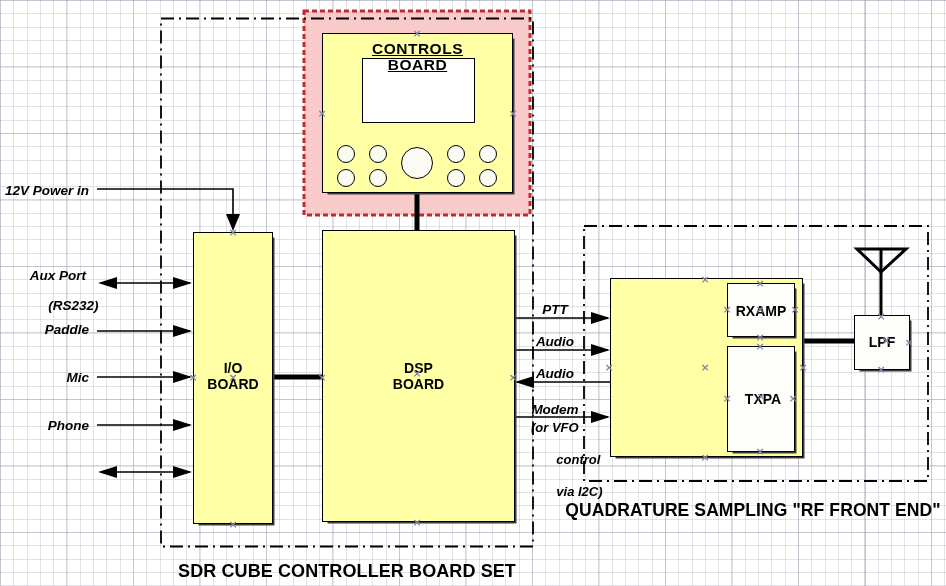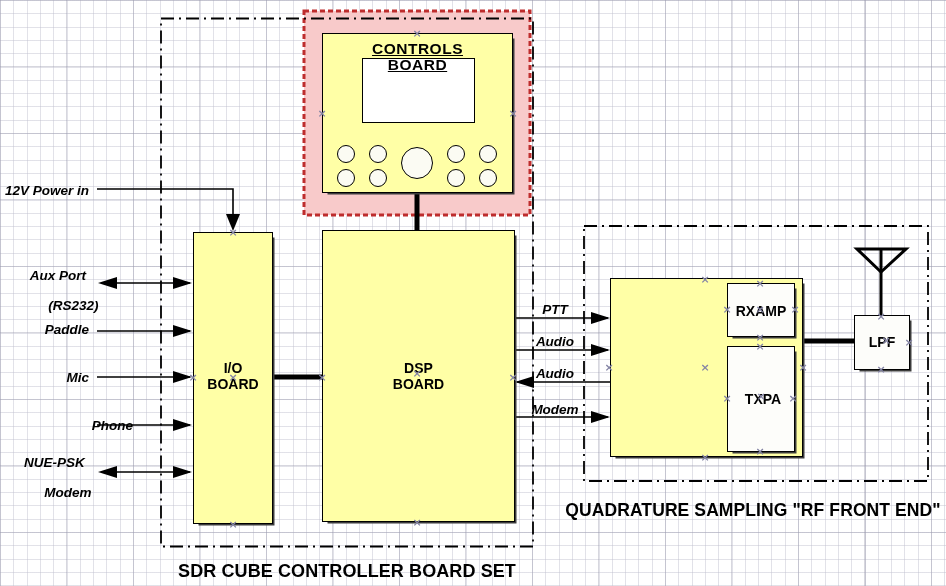--- a/index.html
+++ b/index.html
@@ -126,28 +126,29 @@
 
   <div class="blabel" style="left:727px;top:303px;width:68px;">RXAMP</div>
   <div class="blabel" style="left:729px;top:391px;width:68px;">TXPA</div>
   <div class="blabel" style="left:854px;top:334px;width:56px;">LPF</div>
 
   <div class="lbl right" style="left:0;top:183px;width:89px;">12V Power in</div>
   <div class="lbl center" style="left:22px;top:268px;width:72px;"><span>Aux Port</span><br>
        <span>(RS232)</span></div>
   <div class="lbl right" style="left:0;top:322px;width:89px;">Paddle</div>
   <div class="lbl right" style="left:0;top:370px;width:89px;">Mic</div>
-  <div class="lbl right" style="left:0;top:418px;width:89px;padding-left:44px;">Phone</div>
-  <div class="lbl center" style="left:18px;top:455px;width:73px;"><span>NUE-PSK</span><br>
-       <span>Modem</span></div>
+  <div class="lbl right" style="left:0;top:418px;width:89px;">Phone</div>
 
   <div class="lbl center" style="left:517px;top:302px;width:76px;">PTT</div>
   <div class="lbl center" style="left:517px;top:334px;width:76px;">Audio</div>
   <div class="lbl center" style="left:517px;top:366px;width:76px;">Audio</div>
   <div class="lbl center" style="left:517px;top:402px;width:76px;">Modem</div>
+  <div class="lbl note" style="left:531px;top:420px;width:62px;"><span>(or VFO</span><br>
+       <span>control</span><br>
+       <span>via I2C)</span></div>
 
   <div class="caption" style="left:161px;top:561px;width:372px;">SDR CUBE CONTROLLER BOARD SET</div>
   <div class="caption" style="left:560px;top:500px;width:386px;font-size:17.5px;">QUADRATURE SAMPLING "RF FRONT END"</div>
 
 <span class="cmark" style="left: 417px; top: 33px;">×</span>
     <span class="cmark" style="left: 322px; top: 113px;">×</span>
     <span class="cmark" style="left: 513px; top: 113px;">×</span>
     <span class="cmark" style="left: 233px; top: 232px;">×</span>
     <span class="cmark" style="left: 193px; top: 377px;">×</span>
     <span class="cmark" style="left: 233px; top: 377px;">×</span>

